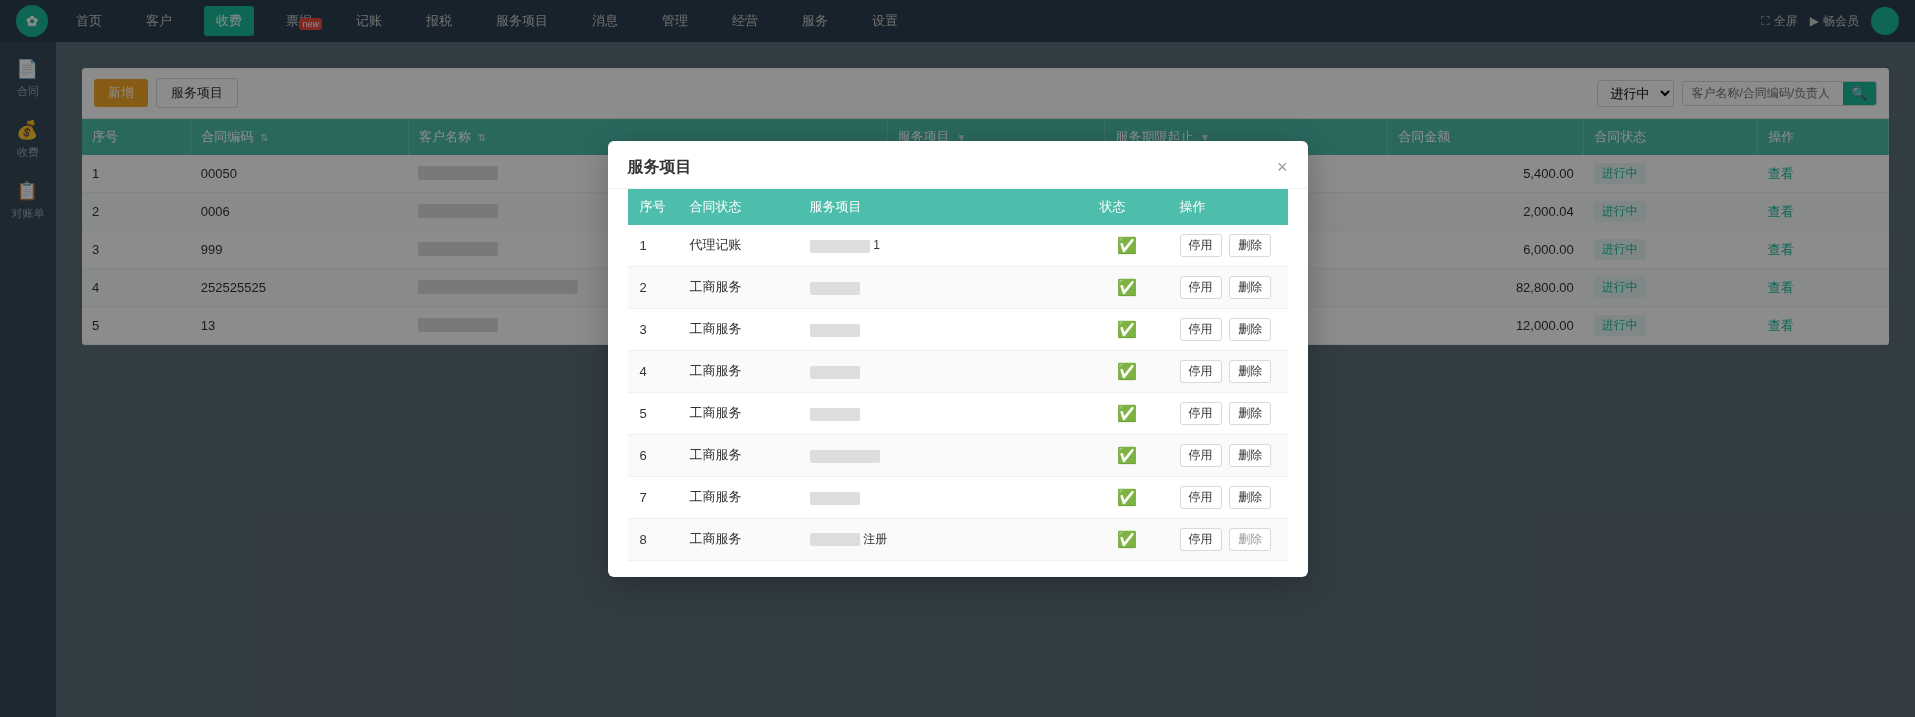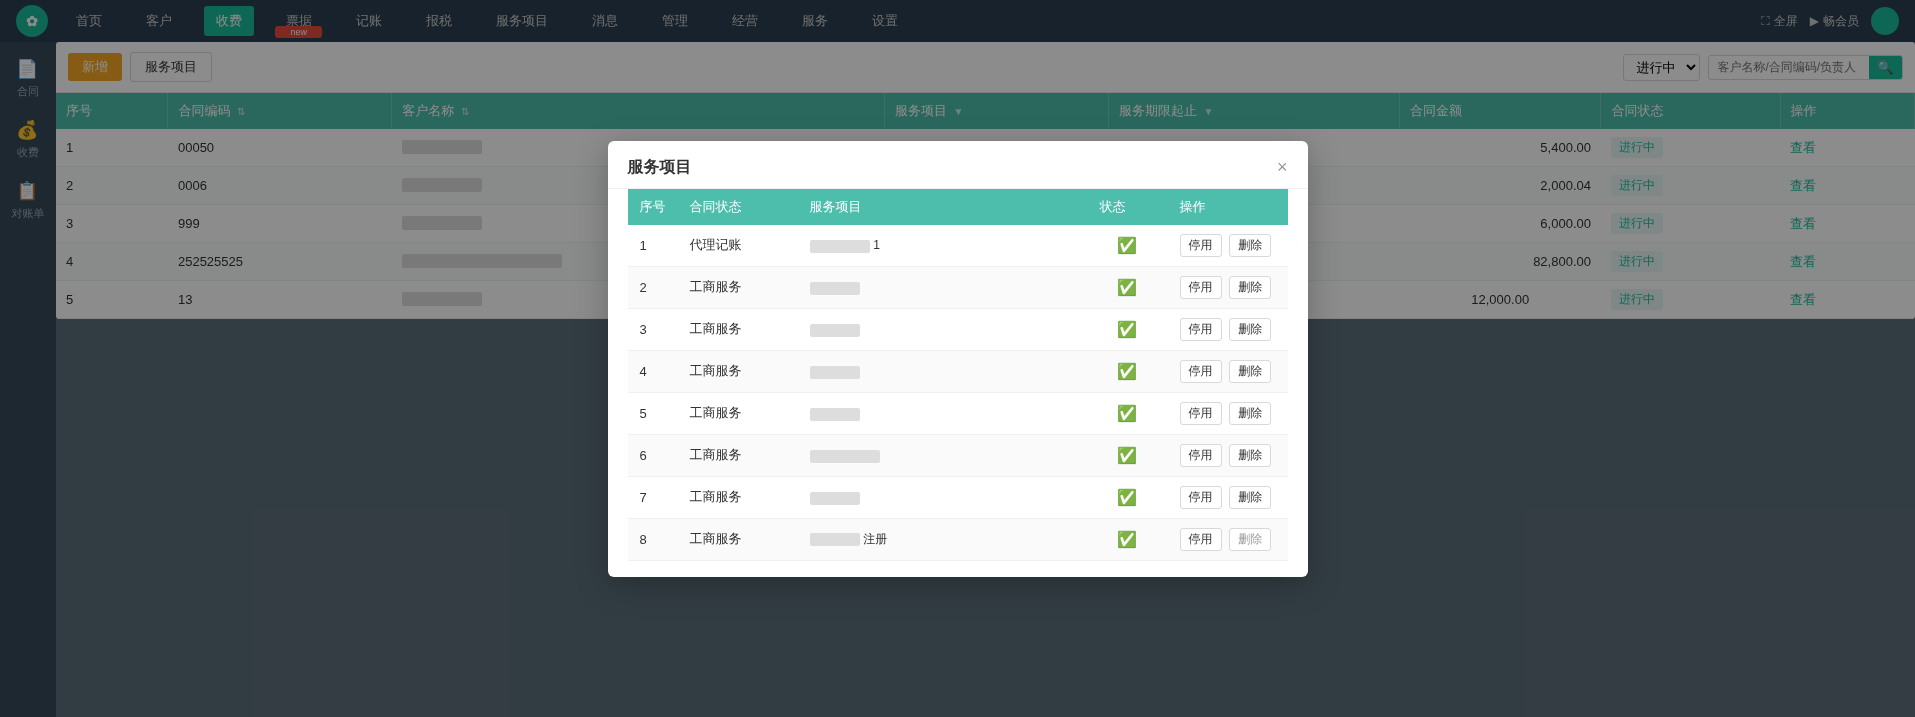--- a/index.html
+++ b/index.html
@@ -17,23 +17,23 @@
       display: flex; align-items: center; justify-content: center;
       color: white; font-size: 14px; font-weight: bold;
     }
     .nav-items { display: flex; align-items: center; flex: 1; gap: 20px; }
     .nav-item {
       padding: 6px 12px; color: #ccc; cursor: pointer;
       border-radius: 3px; font-size: 13px; position: relative;
     }
     .nav-item.active { background: #1abc9c; color: white; }
     .nav-item .badge-new {
-      position: absolute; top: 20px; right: 2px;
+      position: absolute; top: 12px; right: 2px;
       background: #e74c3c; color: white; font-size: 9px;
-      padding: 1px 15px; border-radius: 3px;
+      padding: 1px 3px; border-radius: 3px;
     }
     .nav-right { display: flex; align-items: center; gap: 12px; color: #ccc; font-size: 12px; }
     .nav-right .fullscreen, .nav-right .vip { display: flex; align-items: center; gap: 4px; cursor: pointer; }
     .avatar { width: 28px; height: 28px; background: #1abc9c; border-radius: 50%; }
 
     
     .sidebar {
       position: fixed; top: 42px; left: 0; bottom: 0;
       width: 56px; background: #374a5a;
       display: flex; flex-direction: column; align-items: center;
@@ -46,21 +46,21 @@
       font-size: 11px; gap: 4px;
     }
     .sidebar-icon { font-size: 18px; }
 
     
     .main-content {
       position: fixed; top: 42px; left: 56px; right: 0; bottom: 0;
       background: #5c6f7a; overflow: hidden;
     }
     .content-panel {
-      margin: 0; background: #fff; border-radius: 4px;
+      margin: 26px; background: #fff; border-radius: 4px;
       overflow: hidden;
     }
 
     
     .toolbar {
       display: flex; align-items: center; padding: 10px 12px;
       background: #fff; gap: 8px; border-bottom: 1px solid #e8e8e8;
     }
     .btn-new-orange {
       background: #f5a623; color: white; border: none;
@@ -291,21 +291,21 @@
       <td style="text-align:right">82,800.00</td>
       <td><span class="status-badge">进行中</span></td>
       <td><span class="action-link">查看</span></td>
     </tr>
           <tr>
       <td>5</td>
       <td>13</td>
       <td><span style="display:inline-block;background:#ddd;color:transparent;min-width:80px;height:14px;border-radius:2px">████████</span></td>
       <td>小规模记账</td>
       <td>202303-202402</td>
-      <td style="text-align:center">12,000.00</td>
+      <td style="text-align:right">12,000.00</td>
       <td><span class="status-badge">进行中</span></td>
       <td><span class="action-link">查看</span></td>
     </tr>
         </tbody>
     </table>
   </div>
 </main>
 
 <div class="overlay" id="modal-overlay"></div>
 

